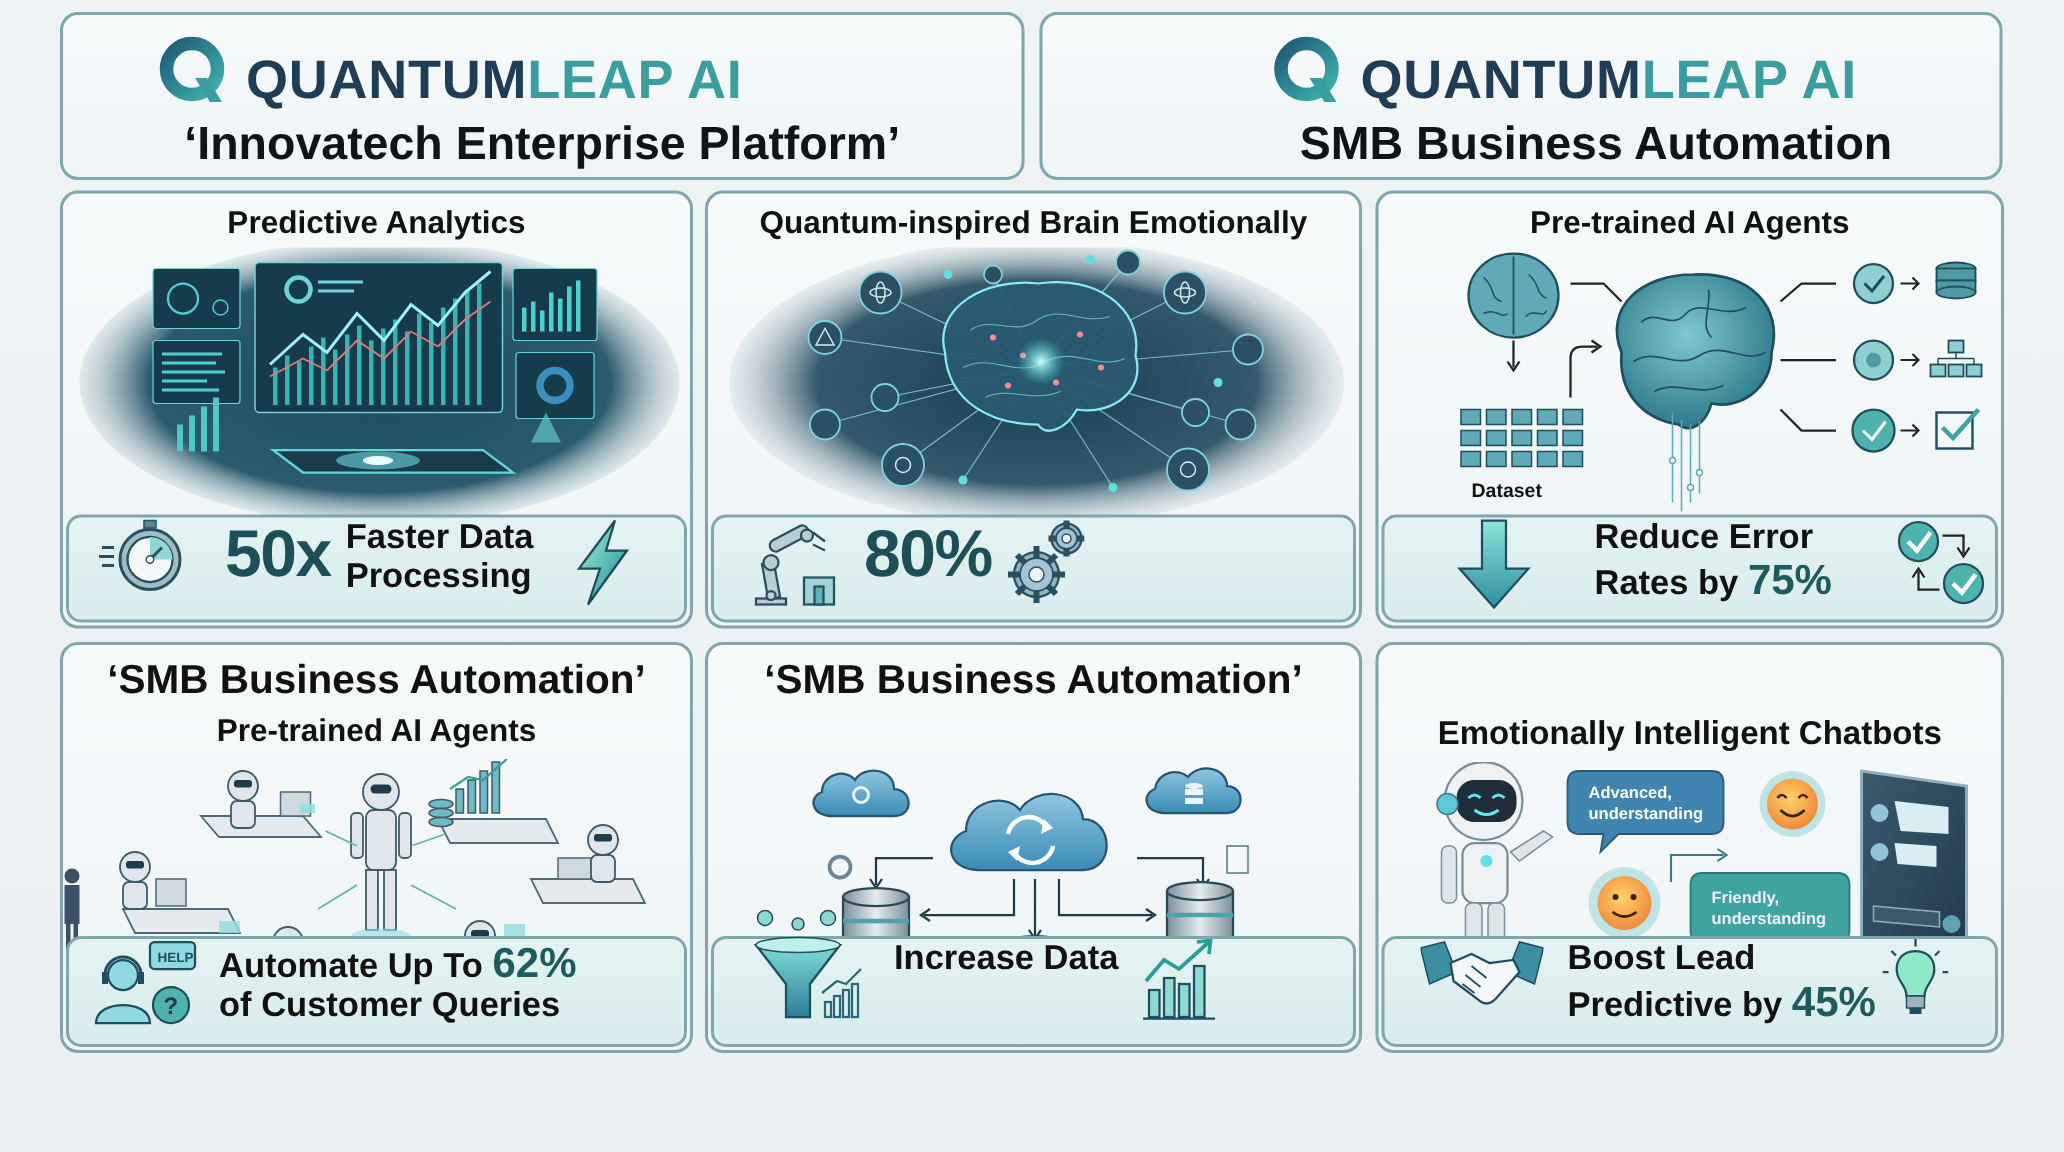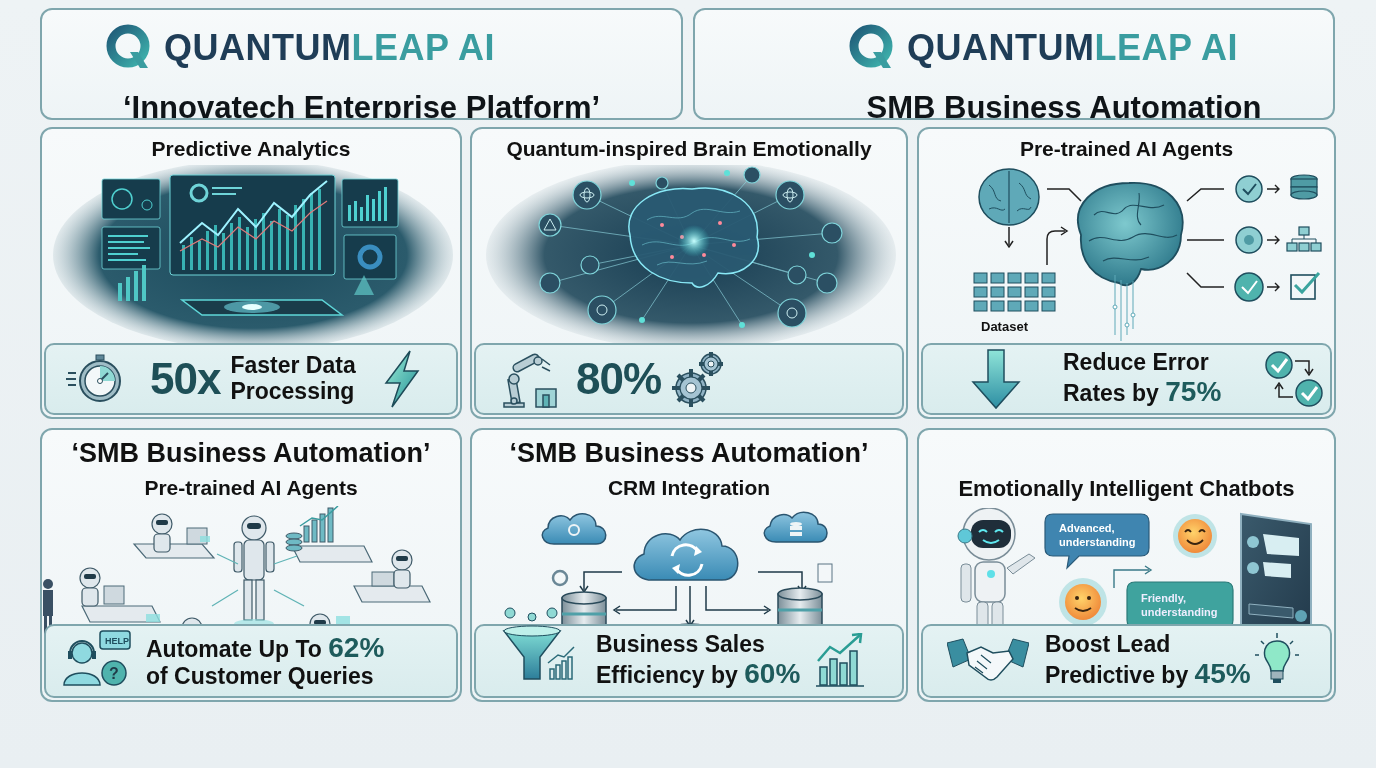--- a/index.html
+++ b/index.html
@@ -13,46 +13,46 @@
   .panel {
     position: absolute;
     border: 2px solid #7fa6ad;
     border-radius: 12px;
     background: linear-gradient(180deg, #f7fafb 0%, #eef4f6 100%);
     overflow: hidden;
   }
   .header-panel { top: 8px; height: 112px; }
   #hdr-left { left: 40px; width: 643px; }
   #hdr-right { left: 693px; width: 642px; }
-  .logo-row { position: absolute; top: 12px; display: flex; align-items: center; gap: 8px; }
+  .logo-row { position: absolute; top: 12px; display: flex; align-items: flex-end; gap: 8px; }
   .logo-q { width: 52px; height: 52px; }
   .logo-text { font-size: 36px; font-weight: 900; letter-spacing: 0.5px; }
   .logo-text .dark { color: #1f3d57; }
   .logo-text .teal { color: #3a9da0; }
-  .header-sub { position: absolute; top: 80px; left: 0; right: 0; text-align: center; font-size: 31px; font-weight: 700; color: #0f1418; }
+  .header-sub { position: absolute; top: 68px; left: 0; right: 0; text-align: center; font-size: 31px; font-weight: 700; color: #0f1418; }
   #hdr-left .logo-row { left: 62px; }
   #hdr-right .logo-row { left: 152px; }
   #hdr-right .header-sub { left: 100px; }
 
   .card { top: 127px; height: 292px; }
   .card.row2 { top: 428px; height: 274px; }
   .c1 { left: 40px; width: 422px; }
   .c2 { left: 470px; width: 438px; }
   .c3 { left: 917px; width: 419px; }
 
   .card-title { position: absolute; left: 0; right: 0; text-align: center; font-weight: 700; color: #111; }
   .t-small { top: 8px; font-size: 21px; }
   .t-big { top: 8px; font-size: 27px; }
   .t-sub { top: 46px; font-size: 21px; }
 
   .stat-bar {
     position: absolute; left: 2px; right: 2px; bottom: 2px; height: 72px;
     border: 2px solid #7fa6ad; border-radius: 10px;
     background: linear-gradient(180deg, #e4f2f3 0%, #d9eced 100%);
-    display: flex; align-items: center;
+    display: flex; 
   }
   .row2 .stat-bar { height: 74px; }
   .stat-big { font-size: 44px; font-weight: 900; color: #1e4f57; letter-spacing: -1px; }
   .stat-text { font-size: 23px; font-weight: 700; color: #111; line-height: 1.12; }
   .stat-text .pct { color: #1e5b5c; font-size: 28px; }
   .illus { position: absolute; left: 0; right: 0; }
   svg text { font-family: "Liberation Sans", sans-serif; }
 </style>
 </head>
 <body>
@@ -512,21 +512,20 @@
     </svg>
     <div class="stat-text" style="margin-left:14px">
       <div><span>Automate Up To </span><span class="pct">62%</span></div>
       <div>of Customer Queries</div>
     </div>
   </div>
 </div>
 
 <div class="panel card row2 c2">
   <div class="card-title t-big">‘SMB Business Automation’</div>
-  <div class="card-title t-sub">CRM Integration</div>
   <svg class="illus" style="top:76px" width="438" height="180" viewBox="0 0 438 180">
     <defs>
       <linearGradient id="cloudG" x1="0" y1="0" x2="0" y2="1">
           <stop offset="0" stop-color="#8fc6e0"></stop>
           <stop offset="1" stop-color="#3a8bb5"></stop>
         </linearGradient>
       <linearGradient id="dbG" x1="0" y1="0" x2="1" y2="0">
           <stop offset="0" stop-color="#7c8f99"></stop>
           <stop offset="0.5" stop-color="#e6ecef"></stop>
           <stop offset="1" stop-color="#7c8f99"></stop>
@@ -615,22 +614,21 @@
       <ellipse cx="30" cy="26" rx="28" ry="5" fill="#bff0ea" stroke="#1f4e5e"></ellipse>
       <g fill="none" stroke="#2a6a78" stroke-width="1.5">
           <rect x="48" y="64" width="4" height="10"></rect>
           <rect x="54" y="60" width="4" height="14"></rect>
           <rect x="60" y="56" width="4" height="18"></rect>
           <rect x="66" y="52" width="4" height="22"></rect>
         </g>
       <polyline points="46,58 56,50 62,52 72,42" fill="none" stroke="#2a6a78" stroke-width="1.5"></polyline>
     </svg>
     <div class="stat-text" style="margin-left:20px">
-      <div>Business Sales</div>
-      <div><span>Efficiency by </span><span class="pct">60%</span></div>
+      <div>Increase Data</div>
     </div>
     <svg style="margin-left:16px" width="50" height="56" viewBox="0 0 50 56">
       <g fill="#8fd9d4" stroke="#1f4e5e" stroke-width="1.5">
           <rect x="4" y="34" width="7" height="18"></rect>
           <rect x="14" y="26" width="7" height="26"></rect>
           <rect x="24" y="30" width="7" height="22"></rect>
           <rect x="34" y="18" width="7" height="34"></rect>
         </g>
       <line x1="0" y1="53" x2="48" y2="53" stroke="#1f4e5e" stroke-width="1.5"></line>
       <polyline points="2,28 14,14 24,20 44,2" fill="none" stroke="#2a9d94" stroke-width="2.5"></polyline>

